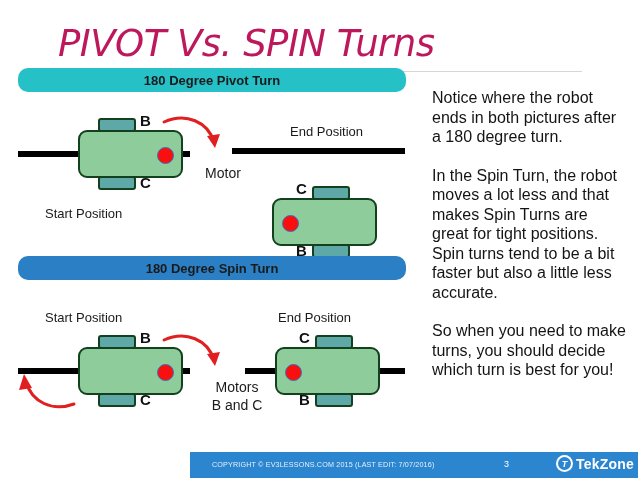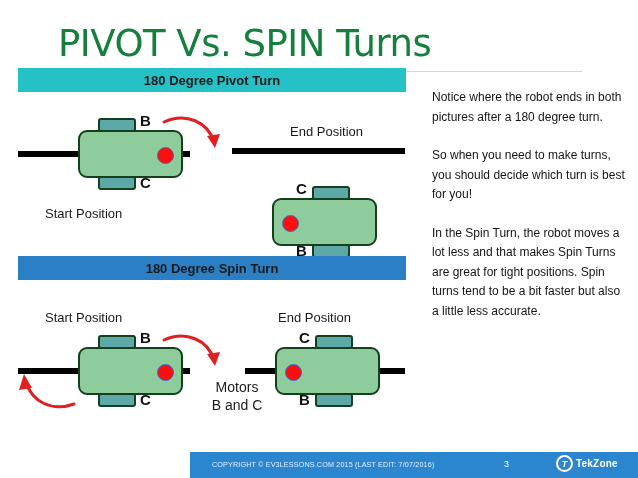--- a/index.html
+++ b/index.html
@@ -8,34 +8,35 @@
     background:#ffffff;
     font-family:"Liberation Sans", sans-serif;
     overflow:hidden;
     position:relative;
   }
   .slide{position:absolute;left:0;top:0;width:638px;height:478px;}
 
   
   #page-title{
     position:absolute;left:58px;top:22px;
-    font-size:37px;font-weight:400;color:#15803d;
+    font-size:37px;font-weight:400;color:#be185d;
     letter-spacing:-0.5px;white-space:nowrap;
     font-family:"DejaVu Sans", sans-serif;
+    font-style:italic;
   }
   #title-rule{
     position:absolute;left:58px;top:71px;width:524px;height:1px;
     background:#d6d6d6;
   }
 
   
   .banner{
     position:absolute;
     display:flex;align-items:center;justify-content:center;
-    font-weight:bold;font-size:13px;color:#1a1a1a;
+    font-weight:bold;font-size:13px;color:#1a1a1a;border-radius:10px;
   }
   #pivot-banner{left:18px;top:68px;width:388px;height:24px;background:#26c0c7;}
   #spin-banner{left:18px;top:256px;width:388px;height:24px;background:#2b7fc4;}
 
   
   .lbl{position:absolute;color:#1a1a1a;font-size:13px;white-space:nowrap;}
   .lbl-sm{position:absolute;color:#111;font-size:15px;font-weight:600;white-space:nowrap;}
   .multiline{position:absolute;color:#1a1a1a;font-size:14px;line-height:18px;text-align:center;}
 
   
@@ -52,21 +53,21 @@
   }
   .dot{
     position:absolute;background:#fa0f0f;border:1px solid #3a6fbf;
     border-radius:50%;box-sizing:border-box;
   }
   .arrow{position:absolute;}
 
   
   #notes{
     position:absolute;left:432px;top:88px;width:196px;
-    font-size:12px;line-height:19.5px;color:#141414;
+    font-size:16px;line-height:19.5px;color:#141414;
   }
   #notes p{margin:0 0 19px 0;}
   #notes p:last-child{margin-bottom:0;}
 
   
   #footer{
     position:absolute;left:190px;top:452px;width:448px;height:37px;
     background:#2b85cf;
   }
   #footer-copyright{
@@ -86,21 +87,21 @@
     background:#ffffff;position:relative;
     display:flex;align-items:center;justify-content:center;
   }
   #footer-logo-badge .inner{
     width:13px;height:13px;border-radius:50%;
     background:#2b85cf;color:#fff;font-size:9px;font-weight:bold;
     display:flex;align-items:center;justify-content:center;
     font-style:italic;
   }
   #footer-logo-text{
-    font-size:10px;font-weight:bold;color:#ffffff;letter-spacing:.2px;
+    font-size:14px;font-weight:bold;color:#ffffff;letter-spacing:.2px;
   }
 </style>
 </head>
 <body>
 
 <div class="slide">
 
   <div id="page-title">PIVOT Vs. SPIN Turns</div>
   <div id="title-rule"></div>
 
@@ -120,20 +121,21 @@
   </div>
 
   <svg class="arrow" style="left:160px;top:112px;" width="70" height="50" viewBox="0 0 70 50">
     <path d="M4,10 C26,0 48,10 54,30" stroke="#e02020" stroke-width="3" fill="none" stroke-linecap="round"></path>
     <path d="M47,24 L55,36 L60,22 Z" fill="#e02020"></path>
   </svg>
 
   <span class="lbl" style="left:45px;top:206px;">Start Position</span>
 
   <div class="multiline" style="left:168px;top:164px;width:110px;">
+    <div>Motor</div>
   </div>
 
   <span class="lbl" style="left:290px;top:124px;">End Position</span>
   <div class="gline" style="left:232px;top:148px;width:173px;"></div>
 
   <div class="robot" style="left:272px;top:186px;width:120px;height:72px;">
     <div class="wheel" style="left:40px;top:0px;width:38px;height:14px;"></div>
     <div class="body" style="left:0px;top:12px;width:105px;height:48px;"></div>
     <div class="wheel" style="left:40px;top:58px;width:38px;height:14px;"></div>
     <div class="dot" style="left:10px;top:29px;width:17px;height:17px;"></div>
@@ -179,22 +181,22 @@
     <div class="wheel" style="left:40px;top:0px;width:38px;height:14px;"></div>
     <div class="body" style="left:0px;top:12px;width:105px;height:48px;"></div>
     <div class="wheel" style="left:40px;top:58px;width:38px;height:14px;"></div>
     <div class="dot" style="left:10px;top:29px;width:17px;height:17px;"></div>
     <span class="lbl-sm" style="left:24px;top:-6px;">C</span>
     <span class="lbl-sm" style="left:24px;top:56px;">B</span>
   </div>
 
   <div id="notes">
     <p>Notice where the robot ends in both pictures after a 180 degree turn.</p>
+    <p>In the Spin Turn, the robot moves a lot less and that makes Spin Turns are great for tight positions. Spin turns tend to be a bit faster but also a little less accurate.</p>
     <p>So when you need to make turns, you should decide which turn is best for you!</p>
-    <p>In the Spin Turn, the robot moves a lot less and that makes Spin Turns are great for tight positions. Spin turns tend to be a bit faster but also a little less accurate.</p>
   </div>
 
   <div id="footer">
     <span id="footer-copyright">COPYRIGHT © EV3LESSONS.COM 2015 (LAST EDIT: 7/07/2016)</span>
     <span id="footer-pagenum">3</span>
     <div id="footer-logo">
       <div id="footer-logo-badge">
         <div class="inner">T</div>
       </div>
       <span id="footer-logo-text">TekZone</span>

